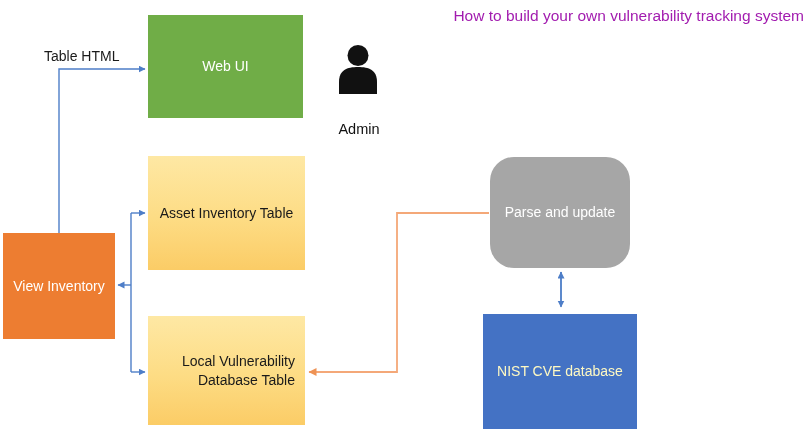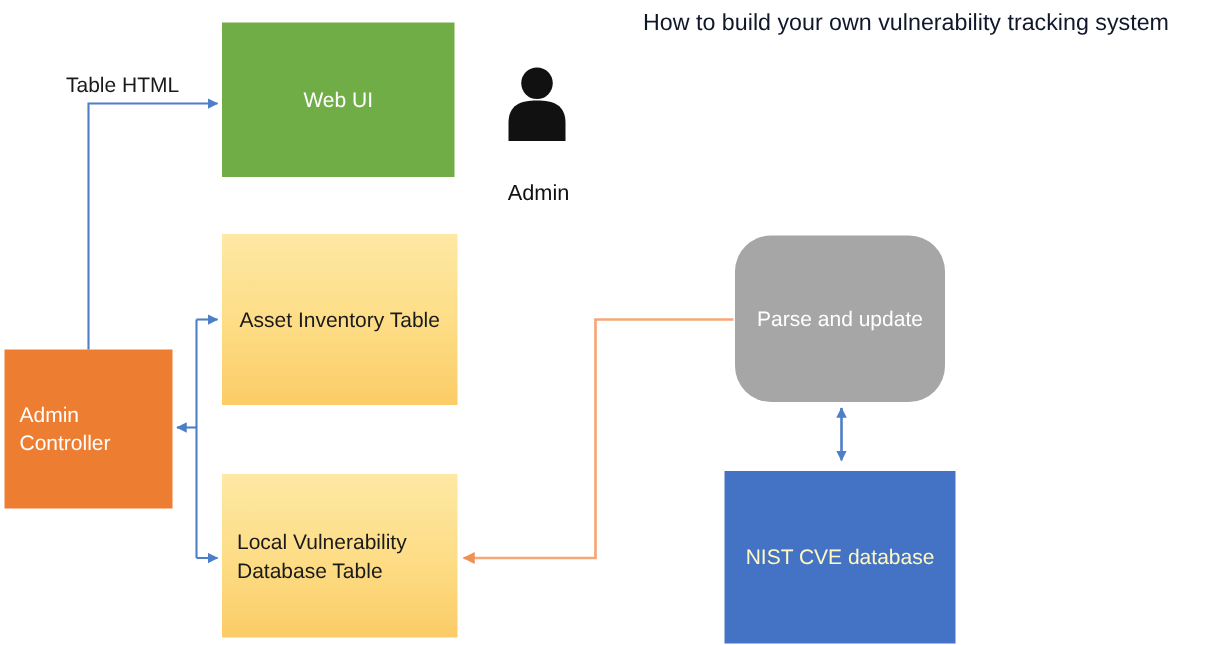--- a/index.html
+++ b/index.html
@@ -2,52 +2,52 @@
 <html><head>
 <meta charset="utf-8">
 <style>
   html,body{margin:0;padding:0;background:#ffffff;}
   #canvas{
     position:relative;width:809px;height:430px;background:#ffffff;overflow:hidden;
     font-family:"Liberation Sans",sans-serif;color:#1a1a1a;
   }
   .node{
     position:absolute;display:flex;align-items:center;justify-content:center;
-    text-align:left;font-size:14px;line-height:1.35;box-sizing:border-box;padding:6px 10px;
+    text-align:right;font-size:14px;line-height:1.35;box-sizing:border-box;padding:6px 10px;
   }
   #web-ui{left:148px;top:15px;width:155px;height:103px;background:#70AD47;color:#ffffff;}
   #view-controller{left:3px;top:233px;width:112px;height:106px;background:#ED7D31;color:#ffffff;}
   #asset-inventory{left:148px;top:156px;width:157px;height:114px;
     background:linear-gradient(180deg,#FEE8A4 0%,#FDDC84 55%,#FBCC66 100%);color:#1a1a1a;}
   #local-vuln-db{left:148px;top:316px;width:157px;height:109px;
     background:linear-gradient(180deg,#FEE8A4 0%,#FDDC84 55%,#FBCC66 100%);color:#1a1a1a;}
   #parse-update{left:490px;top:157px;width:140px;height:111px;background:#A6A6A6;color:#ffffff;border-radius:24px;}
   #nist-cve{left:483px;top:314px;width:154px;height:115px;background:#4472C4;color:#fef9c3;}
   .edge-label{position:absolute;font-size:14px;color:#1a1a1a;white-space:nowrap;}
   #label-return-html{left:44px;top:48px;}
   #label-push-changes{left:324px;top:381px;}
   #label-get-xml{left:564px;top:287px;font-size:13.5px;}
-  #diagram-title{position:absolute;left:404px;top:7px;width:400px;text-align:center;
-    font-size:15.5px;color:#0f172a;white-space:nowrap;}
+  #diagram-title{position:absolute;left:404px;top:7px;width:400px;text-align:right;
+    font-size:15.5px;color:#a21caf;white-space:nowrap;}
   #admin-icon{position:absolute;left:337px;top:44px;width:42px;height:50px;}
   #admin-label{position:absolute;left:330px;top:100px;width:58px;text-align:center;font-size:14.5px;color:#111111;margin-top:21px;}
   #connector-layer{position:absolute;left:0;top:0;width:809px;height:430px;pointer-events:none;}
 </style>
 </head>
 <body>
 
 <div id="canvas">
 
   <div id="diagram-title">How to build your own vulnerability tracking system</div>
 
   <div class="node" id="web-ui">
     <span>Web UI</span>
   </div>
   <div class="node" id="view-controller">
-    <span>Admin Controller</span>
+    <span>View Inventory</span>
   </div>
   <div class="node" id="asset-inventory">
     <span>Asset Inventory Table</span>
   </div>
   <div class="node" id="local-vuln-db">
     <span>Local Vulnerability Database Table</span>
   </div>
   <div class="node" id="parse-update">
     <span>Parse and update</span>
   </div>

